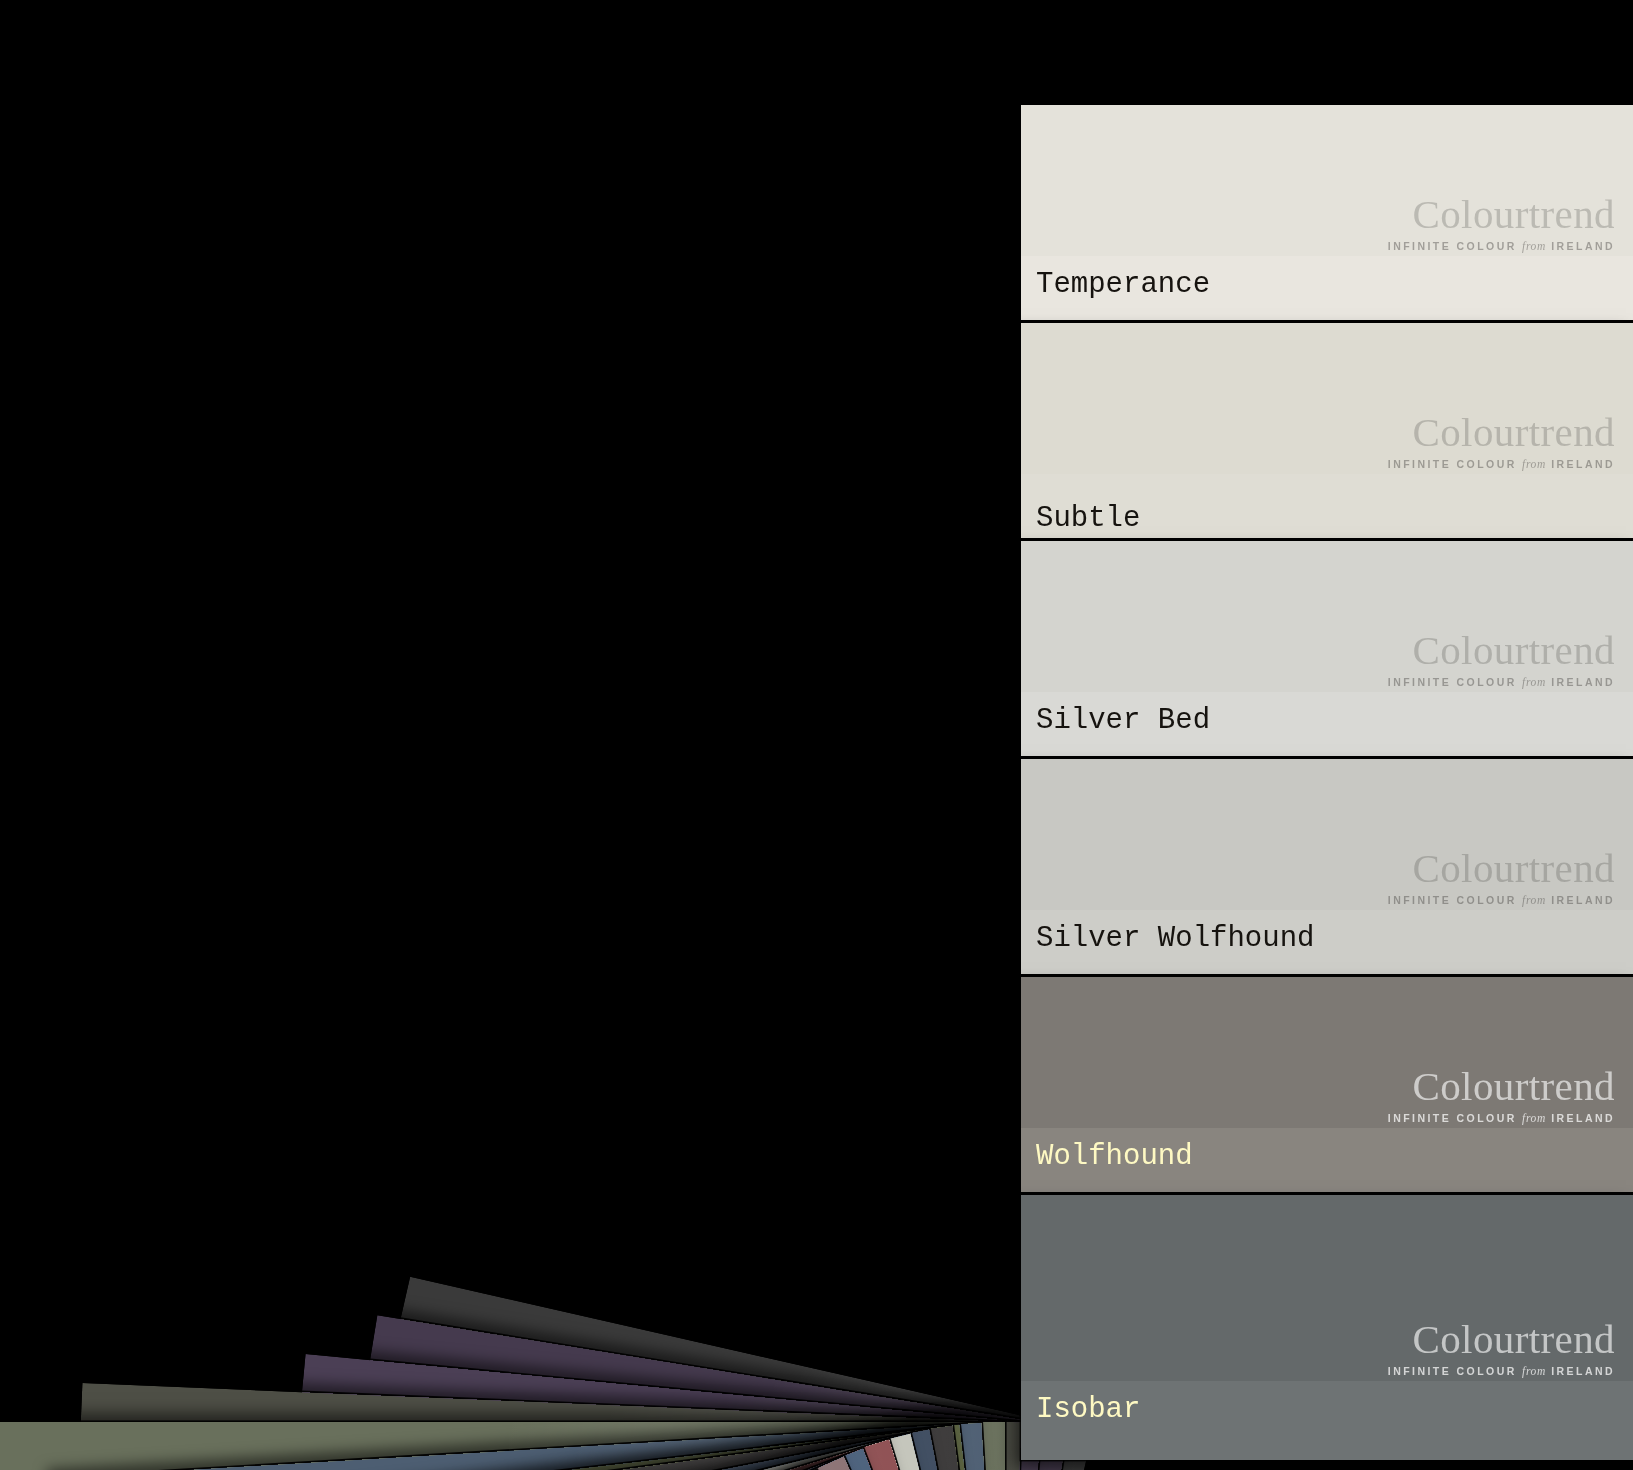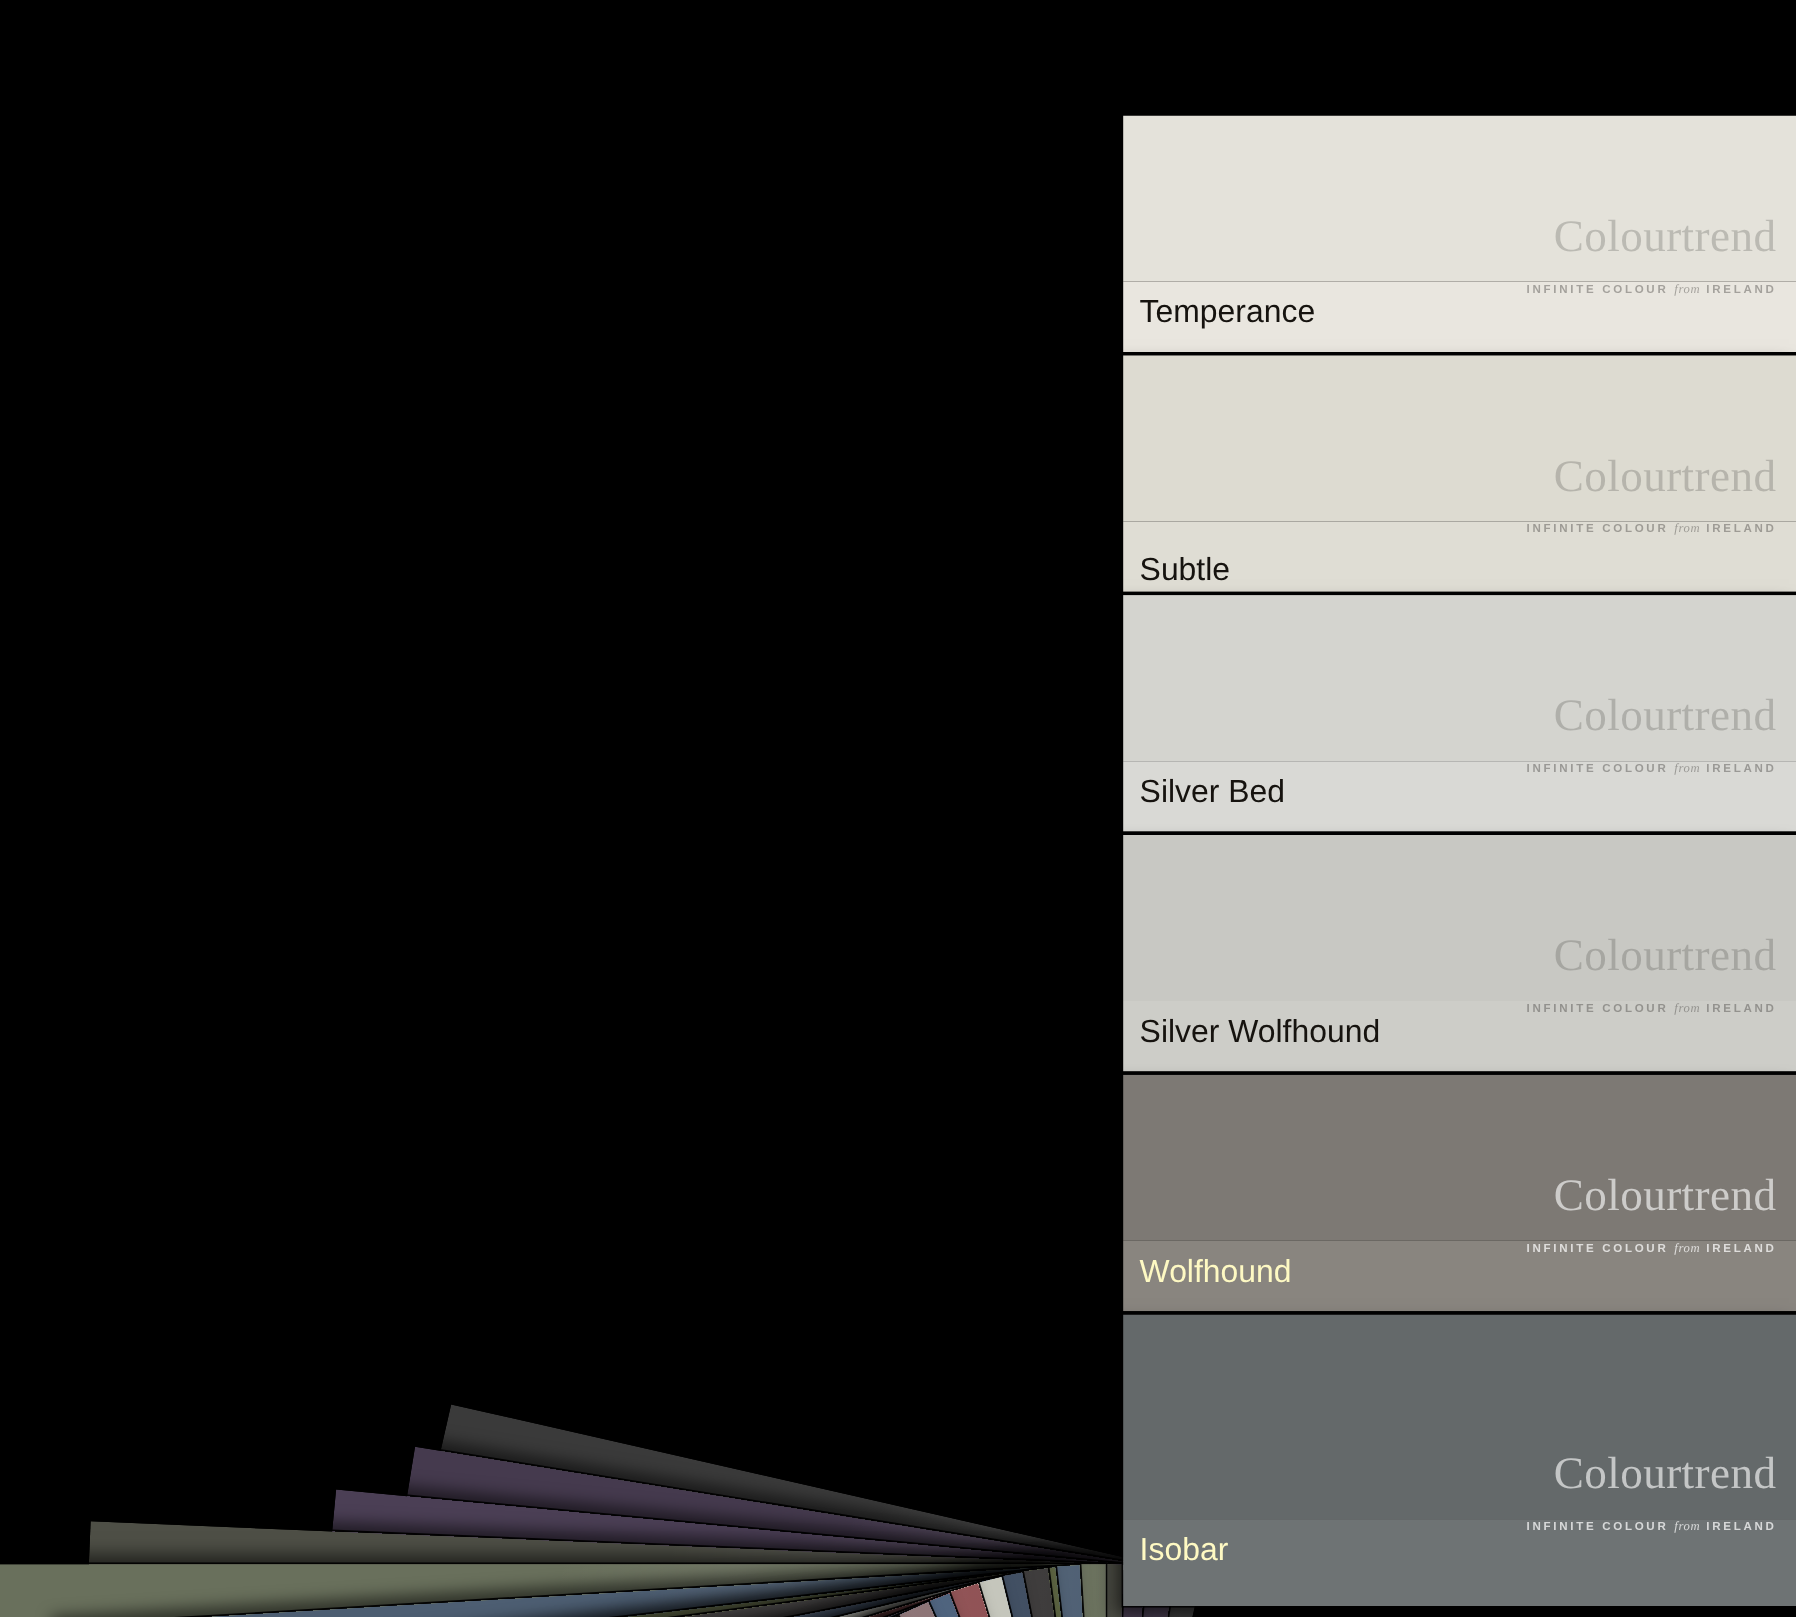--- a/index.html
+++ b/index.html
@@ -70,41 +70,41 @@
     position: absolute;
     left: 0; right: 0; bottom: 0;
     height: 30%;
   }
   .col-card .col-label {
     position: absolute;
     left: 15px;
     font-size: 29px;
     color: #16130f;
     white-space: nowrap;
-    font-family: Liberation Sans, sans-serif;
+    font-family: Liberation Mono, monospace;
   }
   .brand {
     position: absolute;
     right: 18px;
     text-align: right;
     pointer-events: none;
     user-select: none;
   }
   .brand .brand-word {
     font-family: "Liberation Serif", "DejaVu Serif", serif;
     font-size: 41px;
     line-height: 1;
     letter-spacing: 0.4px;
     font-weight: 400;
   }
   .brand .brand-tag {
     font-family: "Liberation Sans", "DejaVu Sans", sans-serif;
     font-size: 10.5px;
     letter-spacing: 2.45px;
-    margin-top: 22px;
+    margin-top: 5px;
     font-weight: 700;
     padding-left: 48px;
   }
   .brand .brand-tag i {
     font-family: "Liberation Serif", "DejaVu Serif", serif;
     font-weight: 400;
     letter-spacing: 0.6px;
     font-size: 11.5px;
   }
   .dark .brand .brand-word { color: rgba(255,255,255,0.62); }

